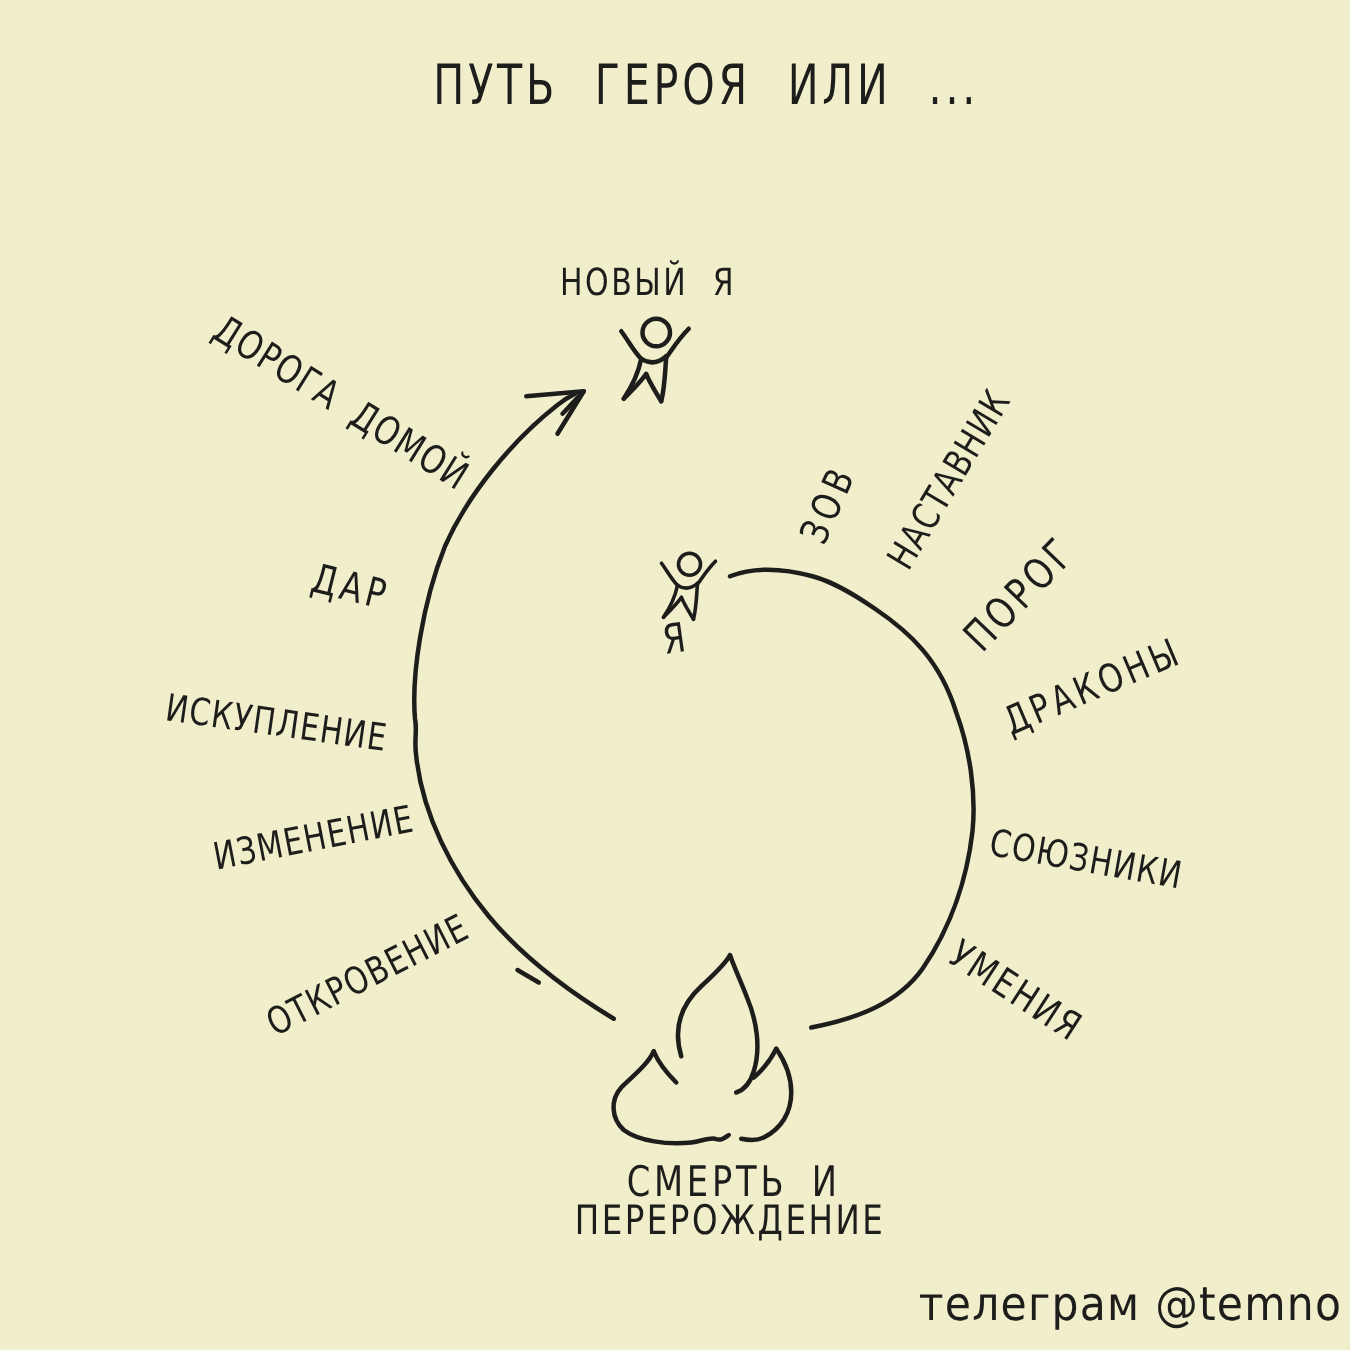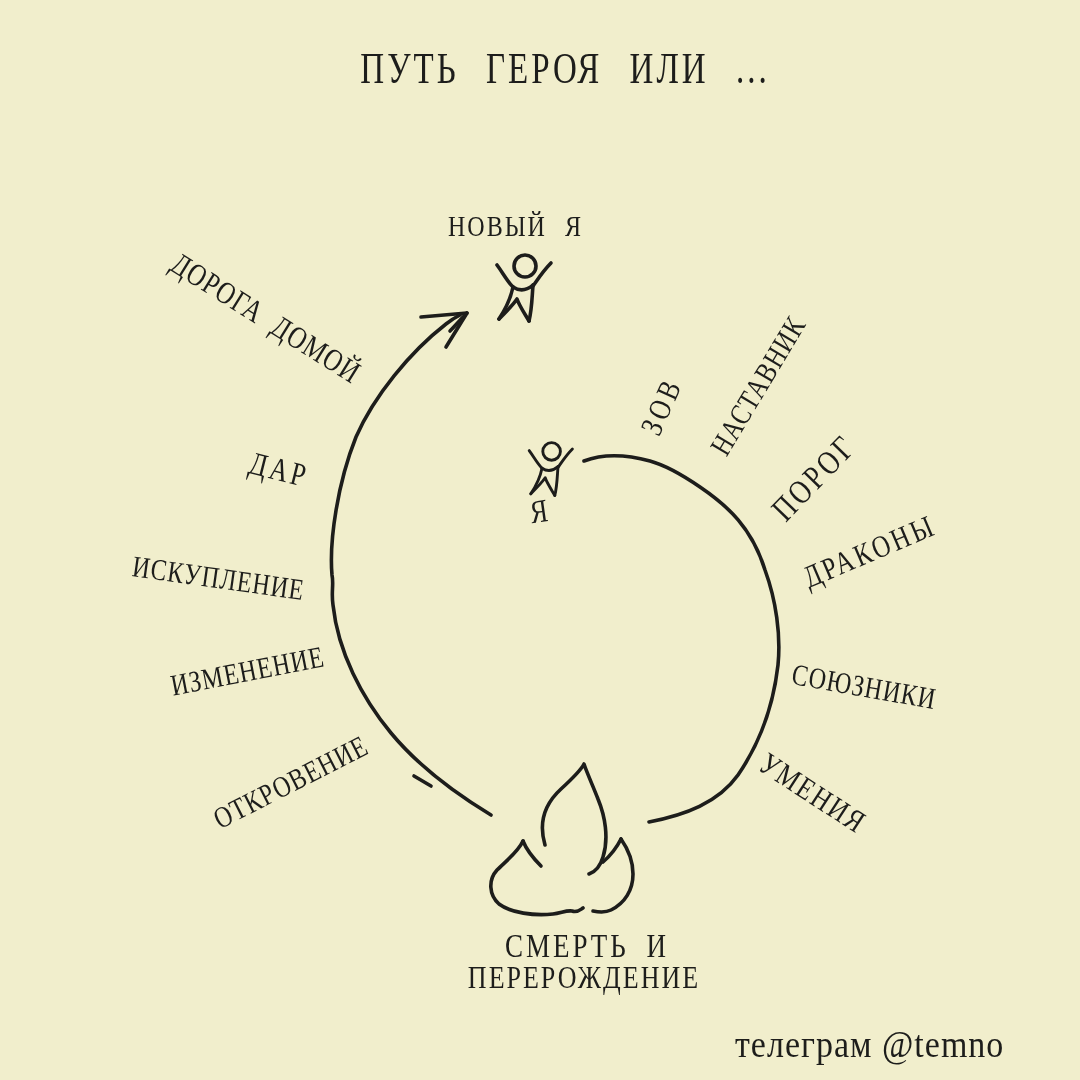--- a/index.html
+++ b/index.html
@@ -10,21 +10,20 @@
   body{
     width:1080px;height:1080px;
     background:var(--bg);
     font-family:"DejaVu Sans", sans-serif;
     overflow:hidden;
   }
   .poster{
     position:relative;
     width:1080px;height:1080px;
     background:var(--bg);
-    font-family:Liberation Serif, serif;
   }
   svg.drawing{
     position:absolute;left:0;top:0;
     width:1080px;height:1080px;
   }
   svg .stroke{
     fill:none;
     stroke:var(--ink);
     stroke-width:3.6;
     stroke-linecap:round;

